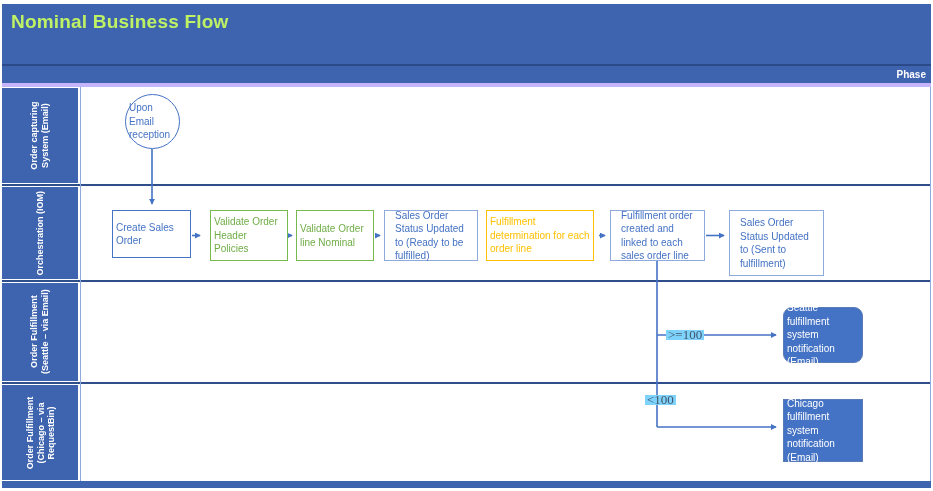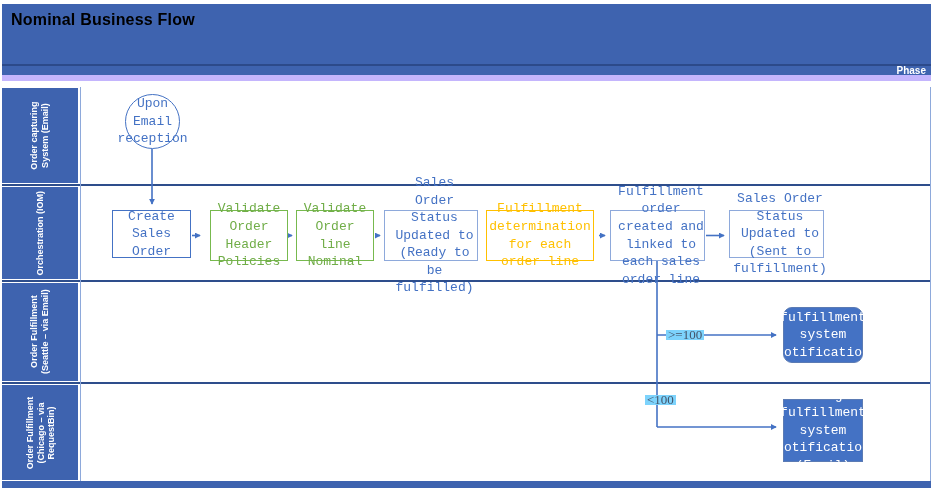--- a/index.html
+++ b/index.html
@@ -7,26 +7,26 @@
   body { font-family:"Liberation Sans", sans-serif; }
   .page {
     position:relative; width:933px; height:491px; background:#fff; overflow:hidden;
   }
   
   .title-band {
     position:absolute; left:2px; top:4px; width:929px; height:62px;
     background:#3E63AF; border-bottom:2px solid #2C4A8A;
   }
   .title-band .title {
-    position:absolute; left:9px; top:7px; color:#000000; font-weight:bold;
-    font-size:16px; letter-spacing:.2px;
+    position:absolute; left:9px; top:7px; color:#bef264; font-weight:bold;
+    font-size:19px; letter-spacing:.2px;
   }
   .phase-band {
-    position:absolute; left:2px; top:66px; width:929px; height:15px;
-    background:#3E63AF; border-bottom:6px solid #c4b5fd;
+    position:absolute; left:2px; top:66px; width:929px; height:21px;
+    background:#3E63AF; border-bottom:4px solid #c4b5fd;
     display:flex; align-items:center; justify-content:flex-end;
   }
   .phase-band .phase {
     color:#fff; font-weight:bold; font-size:10px; padding-right:5px;
   }
   
   .lanes-area {
     position:absolute; left:2px; top:87px; width:929px; height:394px;
     background:#fff; border-right:1.5px solid #8EA9DB;
     display:flex; flex-direction:column;
@@ -51,42 +51,41 @@
   .r4 .vlabel { width:93px; }
   .content-left-line {
     position:absolute; left:80px; top:87px; width:1px; height:394px; background:#8EA9DB;
   }
   .bottom-band {
     position:absolute; left:2px; top:481px; width:929px; height:7px; background:#3E63AF;
   }
   
   .node {
     position:absolute; background:#fff; display:flex; align-items:center;
-    justify-content:center; text-align:center; font-size:13px; line-height:1.35;
+    justify-content:center; font-size:10px; line-height:1.35;
     padding:2px 3px;
-    font-family:Liberation Mono, monospace;
   }
   .start-circle {
     left:125px; top:94px; width:55px; height:55px; border-radius:50%;
     border:1.5px solid #4472C4; color:#4472C4;
   }
   .box-blue   { border:1.5px solid #4472C4; color:#4472C4; }
   .box-lblue  { border:1.5px solid #8EA9DB; color:#4472C4;padding-left:10px; }
   .box-green  { border:1.5px solid #77B94E; color:#70AD47; }
   .box-yellow { border:1.5px solid #FFC000; color:#FFC000; }
   .box-filled {
     background:#4472C4; border:1px solid #5B7BB4; color:#fff;
   }
   .n1 { left:112px; top:210px; width:79px;  height:48px; }
   .n2 { left:210px; top:210px; width:78px;  height:51px; }
   .n3 { left:296px; top:210px; width:78px;  height:51px; }
   .n4 { left:384px; top:210px; width:94px;  height:51px; }
   .n5 { left:486px; top:210px; width:108px; height:51px; }
   .n6 { left:610px; top:210px; width:95px;  height:51px; }
-  .n7 { left:729px; top:210px; width:95px;  height:48px; }
+  .n7 { left:729px; top:210px; width:95px;  height:66px; }
   .n-seattle { left:783px; top:307px; width:80px; height:56px;border-radius:9px; }
   .n-chicago { left:783px; top:399px; width:80px; height:63px; }
   
   .connectors { position:absolute; left:0; top:0; width:933px; height:491px; pointer-events:none; }
   .cond-label {
     position:absolute; background:#7dd3fc; color:#44546A; font-size:13px;
     padding:0 2px; line-height:10px;font-family:Liberation Serif, serif;
   }
   .cond-seattle { left:666px; top:330px; }
   .cond-chicago { left:645px; top:395px; }

